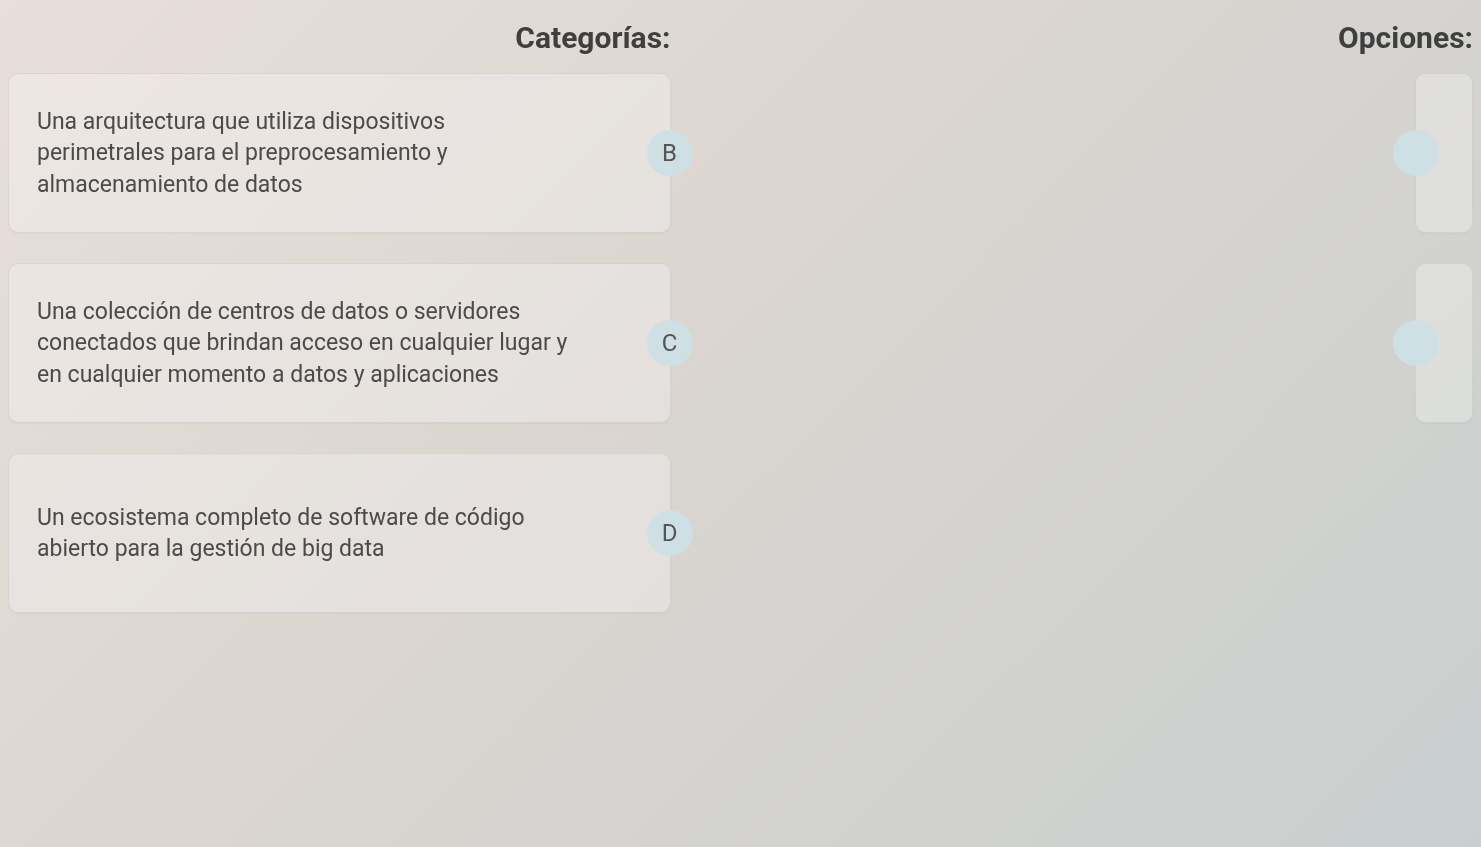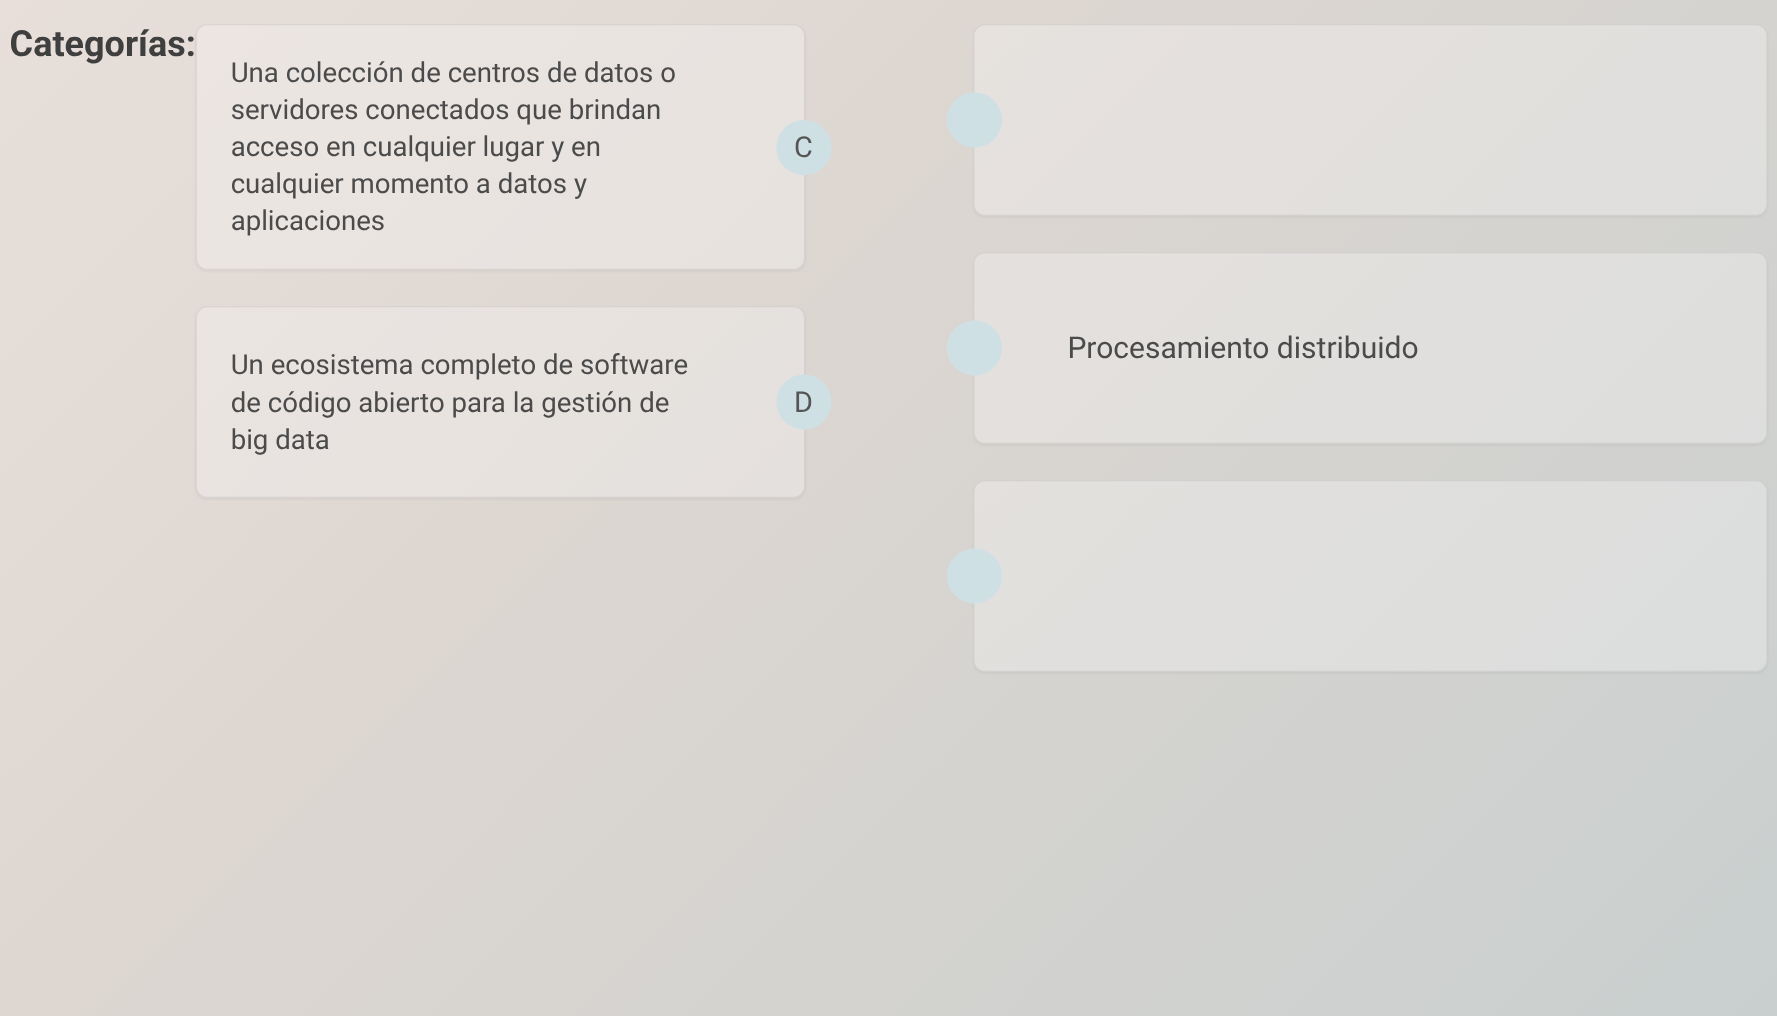--- a/index.html
+++ b/index.html
@@ -14,21 +14,22 @@
   .wrap {
     display: flex;
     width: 100%;
     height: 100%;
     padding: 20px 8px 0 8px;
     gap: 140px;
   }
   .col {
     flex: 1;
     display: flex;
-    flex-direction: row;
+    flex-direction: column;
+    align-items: flex-end;
   }
   .col-header {
     font-size: 30px;
     font-weight: 700;
     color: #3f3f3f;
     text-align: center;
     margin-bottom: 18px;
   }
   .rows {
     display: flex;
@@ -88,45 +89,46 @@
 </head>
 <body>
 
 <div class="wrap">
 
   <div class="col">
     <div class="col-header">Categorías:</div>
     <div class="rows">
 
 
+      <div class="card cat-card">
+        <div class="text">Una arquitectura que utiliza dispositivos perimetrales para el preprocesamiento y almacenamiento de datos</div>
+        <div class="letter-badge">B</div>
+      </div>
 
       <div class="card cat-card">
         <div class="text">Una colección de centros de datos o servidores conectados que brindan acceso en cualquier lugar y en cualquier momento a datos y aplicaciones</div>
         <div class="letter-badge">C</div>
       </div>
 
       <div class="card cat-card">
         <div class="text">Un ecosistema completo de software de código abierto para la gestión de big data</div>
         <div class="letter-badge">D</div>
       </div>
 
     </div>
   </div>
 
   <div class="col">
+    <div class="col-header">Opciones:</div>
     <div class="rows">
 
       <div class="card opt-card">
         <div class="dot"></div>
       </div>
 
-      <div class="card opt-card">
-        <div class="dot"></div>
-        <div class="text">Procesamiento distribuido</div>
-      </div>
 
 
       <div class="card opt-card">
         <div class="dot"></div>
       </div>
 
     </div>
   </div>
 
 </div>

